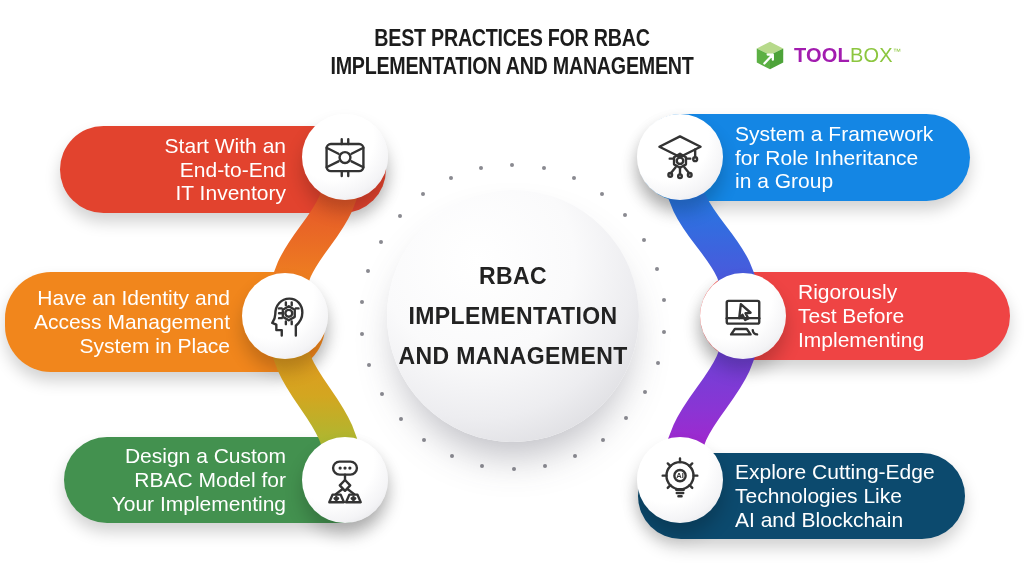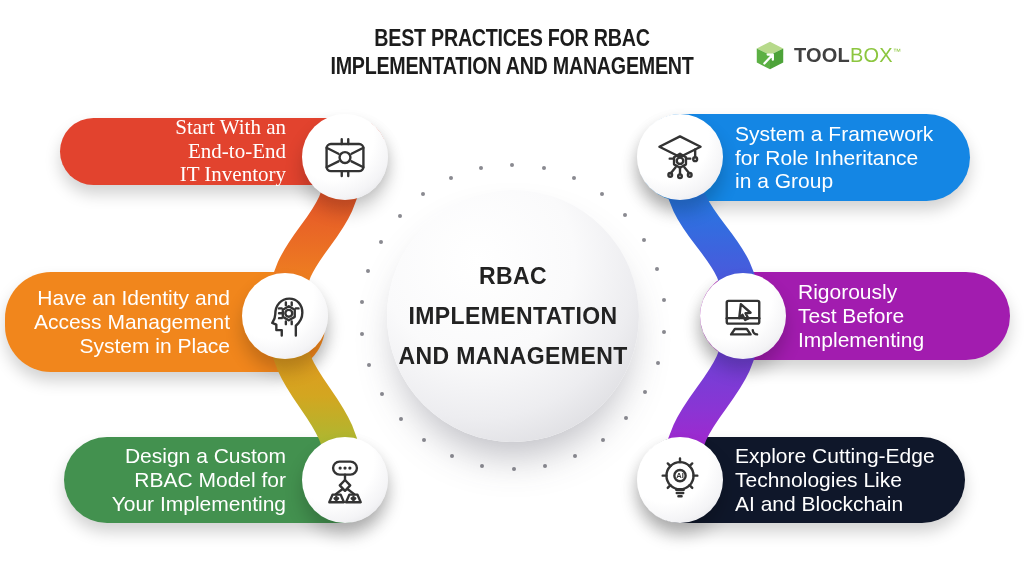--- a/index.html
+++ b/index.html
@@ -5,42 +5,42 @@
   html,body{margin:0;padding:0;background:#fff;}
   #stage{position:relative;width:1024px;height:576px;background:#ffffff;overflow:hidden;
          font-family:"Liberation Sans",sans-serif;}
 
   
   .title{position:absolute;left:0;right:0;top:24px;text-align:center;
          font-weight:bold;font-size:24px;line-height:1.17;letter-spacing:-.3px;color:#1c1c1c;
          white-space:pre-line;transform:scaleX(.82);transform-origin:50% 0;}
   .logo{position:absolute;left:753px;top:38px;display:flex;align-items:center;gap:7px;}
   .logo-text{font-size:20px;letter-spacing:.2px;}
-  .logo-text .b{font-weight:bold;color:#404040;}
+  .logo-text .b{font-weight:bold;color:#a21caf;}
   .logo-text .l{font-weight:normal;color:#8cc63f;}
   .logo-text .tm{font-size:8px;color:#8cc63f;vertical-align:super;}
 
   
   .sphere{position:absolute;left:387px;top:190px;width:252px;height:252px;border-radius:50%;
           background:radial-gradient(circle at 36% 28%, #ffffff 0%, #fafafb 40%, #ededf0 65%, #dcdce0 85%, #c9c9cf 100%);
           box-shadow:0 24px 38px -10px rgba(70,70,85,.35);
           display:flex;align-items:center;justify-content:center;z-index:2;}
   .sphere-title{font-weight:bold;font-size:23px;line-height:1.75;letter-spacing:.4px;
                 color:#222;text-align:center;white-space:pre-line;}
   .ring-dot{position:absolute;width:4px;height:4px;border-radius:50%;background:#8a8a90;z-index:1;}
 
   
   .pill{position:absolute;border-radius:46px;color:#fff;z-index:3;
         box-shadow:0 9px 16px rgba(0,0,0,.18);
         display:flex;align-items:center;}
   .pill-label{width:100%;font-size:21px;line-height:1.14;white-space:pre-line;}
   .pill.left .pill-label{text-align:right;}
   .pill.right .pill-label{text-align:left;}
 
-  #pill0{left:60px; top:118px;width:326px;height:67px;font-family:Liberation Serif, serif;}
+  #pill0{left:60px; top:126px;width:326px;height:87px;}
   #pill0 .pill-label{padding:0 100px 0 20px;}
   #pill1{left:5px;  top:272px;width:320px;height:100px;}
   #pill1 .pill-label{padding:0 95px 0 18px;}
   #pill2{left:64px; top:437px;width:322px;height:86px;}
   #pill2 .pill-label{padding:0 100px 0 20px;}
   #pill3{left:638px;top:114px;width:332px;height:87px;}
   #pill3 .pill-label{padding:0 16px 0 97px;}
   #pill4{left:700px;top:272px;width:310px;height:88px;}
   #pill4 .pill-label{padding:0 16px 0 98px;}
   #pill5{left:638px;top:437px;width:327px;height:86px;}
@@ -121,26 +121,26 @@
   <div class="pill left" id="pill2" style="background: rgb(67, 145, 79);">
     <div class="pill-label">Design a Custom
 RBAC Model for
 Your Implementing</div>
     </div>
   <div class="pill right" id="pill3" style="background: rgb(20, 134, 228);">
     <div class="pill-label">System a Framework
 for Role Inheritance
 in a Group</div>
     </div>
-  <div class="pill right" id="pill4" style="background: #a21caf;">
+  <div class="pill right" id="pill4" style="background: #ef4444;">
     <div class="pill-label">Rigorously
 Test Before
 Implementing</div>
     </div>
-  <div class="pill right" id="pill5" style="background: #0f172a;">
+  <div class="pill right" id="pill5" style="background: #0c4a6e; margin-top: 16px;">
     <div class="pill-label">Explore Cutting-Edge
 Technologies Like
 AI and Blockchain</div>
     </div>
 
   <div class="icon-circle icon" id="circ0">
     <svg viewBox="0 0 48 48">
       <rect x="7" y="12" width="34" height="25" rx="4"></rect>
       <circle cx="24" cy="24.5" r="5"></circle>
       <path d="M7 15.5l11 5.5M41 15.5l-11 5.5M7 33.5l11-5.5M41 33.5l-11-5.5"></path>

